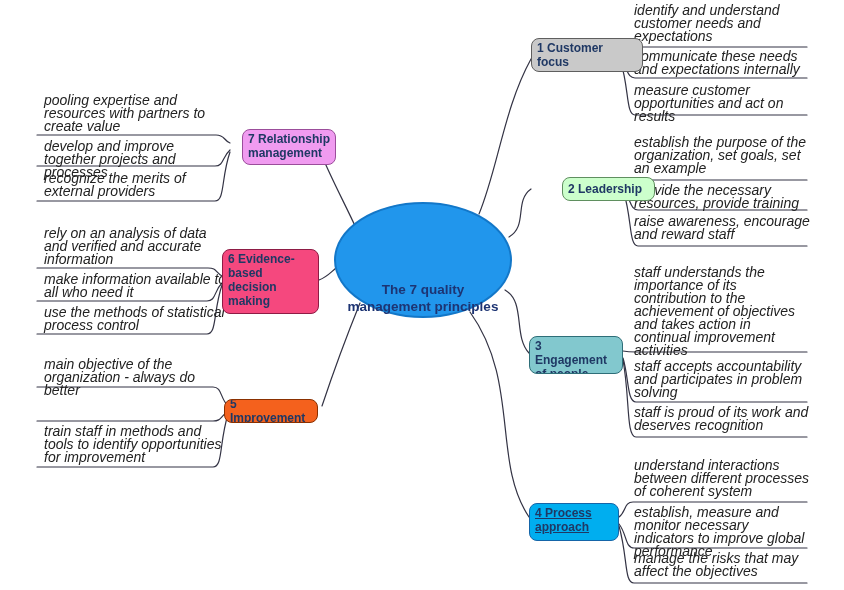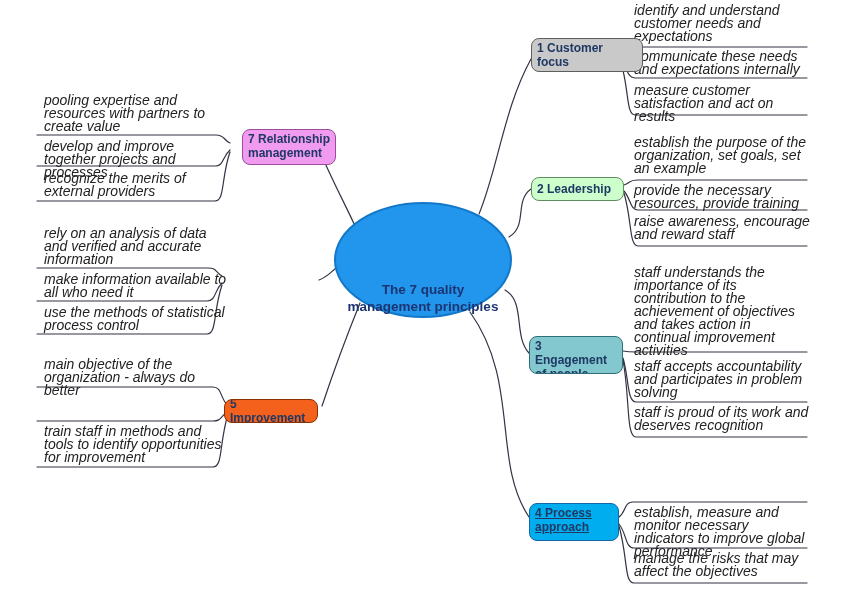--- a/index.html
+++ b/index.html
@@ -84,48 +84,52 @@
     <path class="connector" d="M 228 414 C 219 444 223 467 213 467 L 37 467"></path>
   </svg>
 
   <div class="center-ellipse" style="background-color: rgb(33, 150, 236); border-color: rgb(19, 119, 200); align-items: flex-end;">
     <div class="center-title">The 7 quality management principles</div>
   </div>
 
   <div class="node" id="node-1" style="background-color: rgb(201, 201, 201); border-color: rgb(94, 94, 94);">
     <span>1 Customer focus</span>
   </div>
-  <div class="node vcenter" id="node-2" style="background-color: rgb(204, 255, 204); border-color: rgb(95, 143, 95);">
+  <div class="node vcenter" id="node-2" style="background-color: rgb(204, 255, 204); border-color: rgb(95, 143, 95); margin-left: 31px;">
     <span>2 Leadership</span>
   </div>
   <div class="node" id="node-3" style="background-color: rgb(130, 200, 206); border-color: rgb(46, 110, 120);">
     <span>3 Engagement of people</span>
   </div>
   <div class="node" id="node-4" style="background-color: rgb(0, 174, 239); border-color: rgb(21, 101, 168);">
     <span>4 Process approach</span>
   </div>
   <div class="node vcenter" id="node-5" style="background-color: rgb(244, 97, 29); border-color: rgb(138, 48, 0);">
     <span>5 Improvement</span>
   </div>
+  <div class="node" id="node-6" style="background-color: rgb(245, 72, 126); border-color: rgb(142, 27, 69);">
+    <span>6 Evidence-based decision making</span>
+  </div>
   <div class="node" id="node-7" style="background-color: rgb(240, 155, 240); border-color: rgb(155, 77, 155);">
     <span>7 Relationship management</span>
   </div>
 
   <div class="leaf right" style="top:4px">identify and understand customer needs and expectations</div>
   <div class="leaf right" style="top:50px">communicate these needs and expectations internally</div>
-  <div class="leaf right" style="top:84px">measure customer satisfaction and act on results</div>
+  <div class="leaf right" style="top:84px">measure customer opportunities and act on results</div>
 
   <div class="leaf right" style="top:184px">provide the necessary resources, provide training</div>
   <div class="leaf right" style="top:136px">establish the purpose of the organization, set goals, set an example</div>
   <div class="leaf right" style="top:215px">raise awareness, encourage and reward staff</div>
 
   <div class="leaf right" style="top:266px">staff understands the importance of its contribution to the achievement of objectives and takes action in continual improvement activities</div>
   <div class="leaf right" style="top:360px">staff accepts accountability and participates in problem solving</div>
   <div class="leaf right" style="top:406px">staff is proud of its work and deserves recognition</div>
 
+  <div class="leaf right" style="top:459px">understand interactions between different processes of coherent system</div>
   <div class="leaf right" style="top:506px">establish, measure and monitor necessary indicators to improve global performance</div>
   <div class="leaf right" style="top:552px">manage the risks that may affect the objectives</div>
 
   <div class="leaf left" style="top:358px">main objective of the organization - always do better</div>
   <div class="leaf left" style="top:425px">train staff in methods and tools to identify opportunities for improvement</div>
 
   <div class="leaf left" style="top:227px">rely on an analysis of data and verified and accurate information</div>
   <div class="leaf left" style="top:273px">make information available to all who need it</div>
   <div class="leaf left" style="top:306px">use the methods of statistical process control</div>
 

